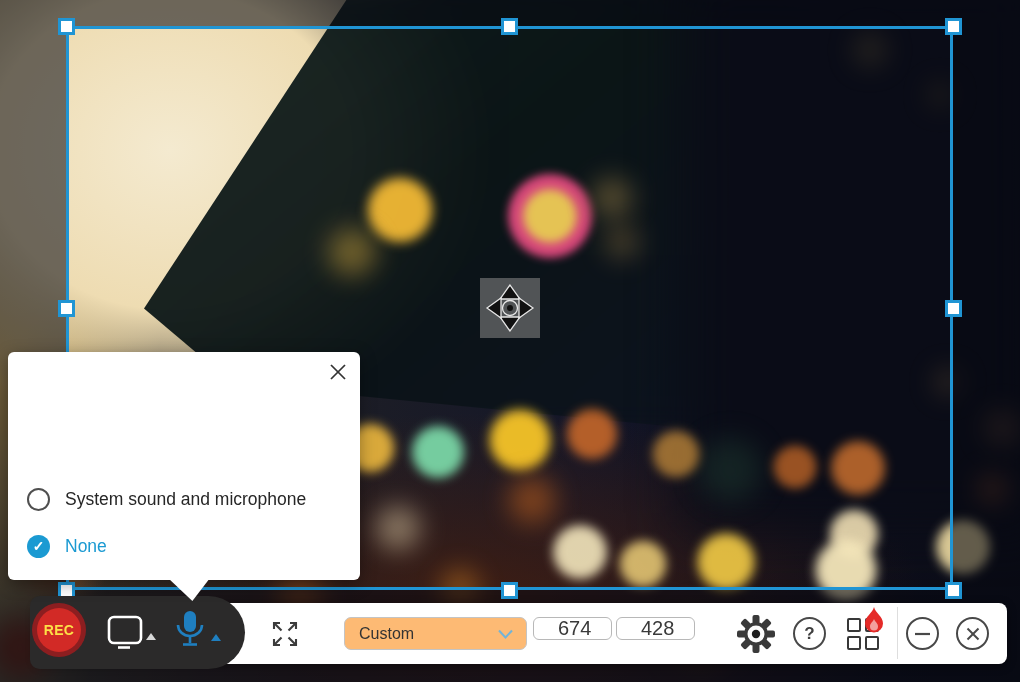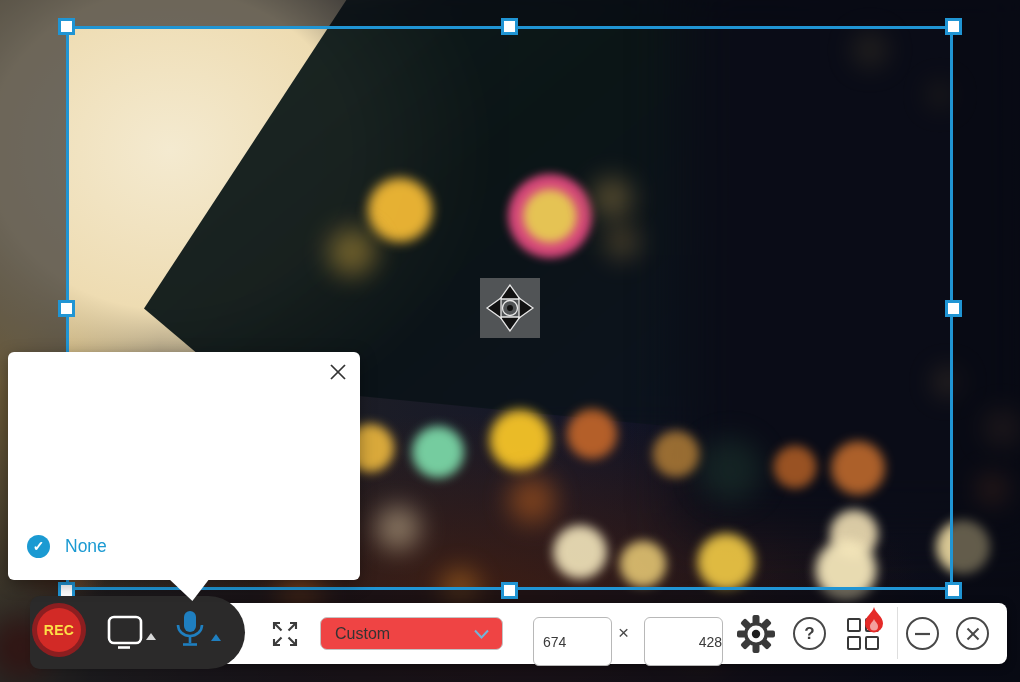--- a/index.html
+++ b/index.html
@@ -46,27 +46,27 @@
   .bar{position:absolute;left:35px;top:603px;width:972px;height:61px;background:#fff;
        border-radius:8px;box-shadow:0 2px 10px rgba(0,0,0,0.45);z-index:20;}
   .bar-dark{position:absolute;left:30px;top:596px;width:215px;height:73px;background:#2b2a2a;
             border-radius:10px 38px 38px 10px;z-index:21;}
   .rec{position:absolute;left:37px;top:608px;width:44px;height:44px;border-radius:50%;
        background:#d22a26;box-shadow:0 0 0 5px rgba(158,28,30,0.85);z-index:22;
        display:flex;align-items:center;justify-content:center;cursor:pointer;}
   .rec span{color:#fde047;font-weight:bold;font-size:14px;letter-spacing:.3px;}
   .tool{position:absolute;z-index:22;}
   .tri-up{width:0;height:0;border-left:5px solid transparent;border-right:5px solid transparent;}
-  .selectbox{position:absolute;left:320px;top:617px;width:183px;height:33px;box-sizing:border-box;
-      border:1.5px solid #c4c4c4;border-radius:7px;background:#ef4444;display:flex;align-items:center;
+  .selectbox{position:absolute;left:344px;top:617px;width:183px;height:33px;box-sizing:border-box;
+      border:1.5px solid #c4c4c4;border-radius:7px;background:#fdba74;display:flex;align-items:center;
       padding:0 12px 0 14px;z-index:22;cursor:pointer;}
   .selectbox .val{font-size:16px;color:#333;flex:1;}
-  .numbox{position:absolute;top:617px;width:79px;height:49px;box-sizing:border-box;
-      border:1.5px solid #b8b8b8;border-radius:6px;font-size:14px;color:#3a3a3a;
-      padding:0 0 0 9px;font-family:"Liberation Sans",sans-serif;z-index:22;background:#fff;}
+  .numbox{position:absolute;top:617px;width:79px;height:23px;box-sizing:border-box;
+      border:1.5px solid #b8b8b8;border-radius:6px;font-size:20px;color:#3a3a3a;
+      padding:0 0 0 24px;font-family:"Liberation Sans",sans-serif;z-index:22;background:#fff;}
   .times{position:absolute;left:618px;top:622px;font-size:19px;color:#4a4a4a;z-index:22;}
   .circ-btn{position:absolute;top:617px;width:33px;height:33px;box-sizing:border-box;
       border:2px solid #484848;border-radius:50%;display:flex;align-items:center;justify-content:center;
       z-index:22;background:#fff;cursor:pointer;}
   .help-q{font-size:17px;font-weight:bold;color:#3f3f3f;}
   .grid-ic{position:absolute;left:847px;top:618px;width:33px;height:33px;z-index:22;cursor:pointer;}
   .grid-ic .sq{position:absolute;width:10px;height:10px;border:2px solid #383838;border-radius:2px;background:#fff;}
   .flame{position:absolute;left:16px;top:-12px;}
   .vdiv{position:absolute;left:897px;top:607px;width:1px;height:52px;background:#dedede;z-index:22;}
 </style>
@@ -136,20 +136,24 @@
   </div>
 
   <div class="popup">
     <div class="popup-close">
       <svg width="18" height="18" viewBox="0 0 18 18">
         <line x1="2" y1="2" x2="16" y2="16" stroke="#333" stroke-width="1.7"></line>
         <line x1="16" y1="2" x2="2" y2="16" stroke="#333" stroke-width="1.7"></line>
       </svg>
     </div>
   </div>
+  <div class="opt opt-3" style="z-index:41">
+    <div class="radio"></div>
+    <div class="opt-label">System sound and microphone</div>
+  </div>
   <div class="opt opt-4" style="z-index:41">
     <div class="radio on">
       <span>✓</span>
     </div>
     <div class="opt-label on">None</div>
   </div>
   <div class="tail"></div>
 
   <div class="bar"></div>
   <div class="bar-dark"></div>
@@ -191,21 +195,21 @@
 
   <div class="selectbox">
     <span class="val">Custom</span>
     <svg width="17" height="12" viewBox="0 0 17 12">
       <polyline points="2,2.5 8.5,9.5 15,2.5" fill="none" stroke="#72b4d8" stroke-width="2"></polyline>
     </svg>
   </div>
 
   <input class="numbox" style="left: 533px;" value="674">
   <span class="times">×</span>
-  <input class="numbox" style="left: 644px; text-align: right;" value="428">
+  <input class="numbox" style="left: 616px;" value="428">
 
   <div class="tool" style="left:736px;top:614px;cursor:pointer">
     <svg width="40" height="40" viewBox="0 0 40 40">
       <g fill="#3a3a3a">
         <rect x="16.5" y="1" width="7" height="9" rx="2"></rect>
         <rect x="16.5" y="1" width="7" height="9" rx="2" transform="rotate(45 20 20)"></rect>
         <rect x="16.5" y="1" width="7" height="9" rx="2" transform="rotate(90 20 20)"></rect>
         <rect x="16.5" y="1" width="7" height="9" rx="2" transform="rotate(135 20 20)"></rect>
         <rect x="16.5" y="1" width="7" height="9" rx="2" transform="rotate(180 20 20)"></rect>
         <rect x="16.5" y="1" width="7" height="9" rx="2" transform="rotate(225 20 20)"></rect>

